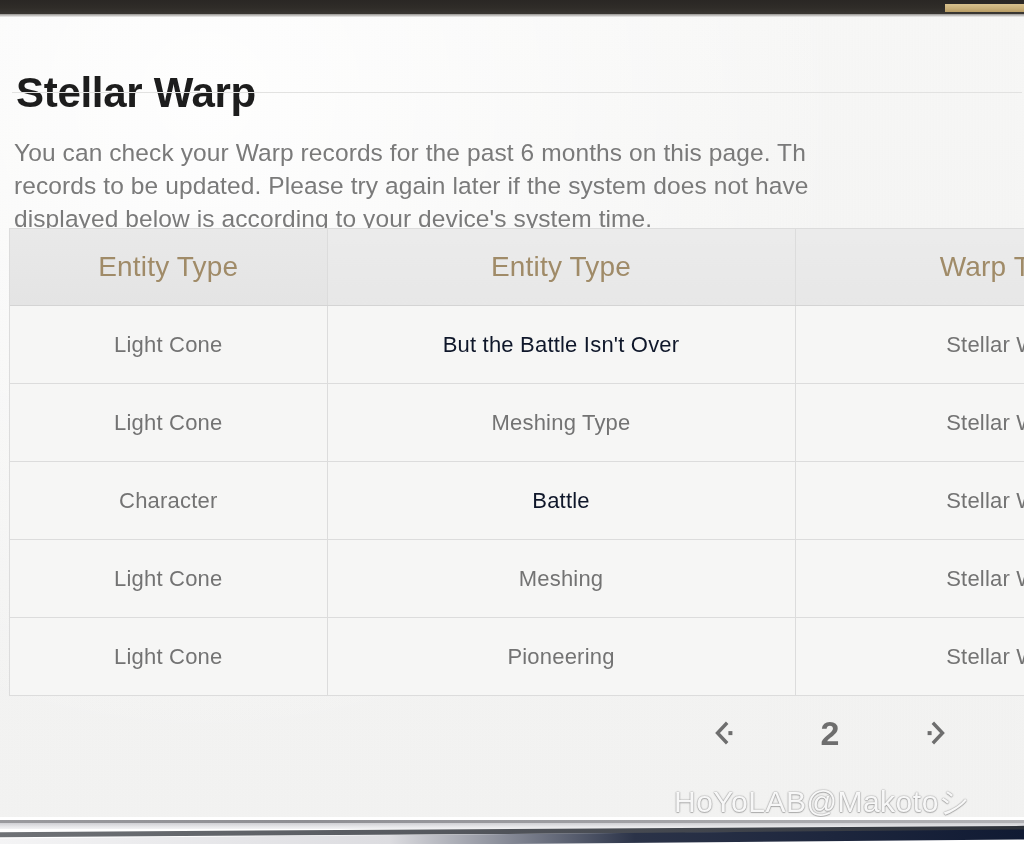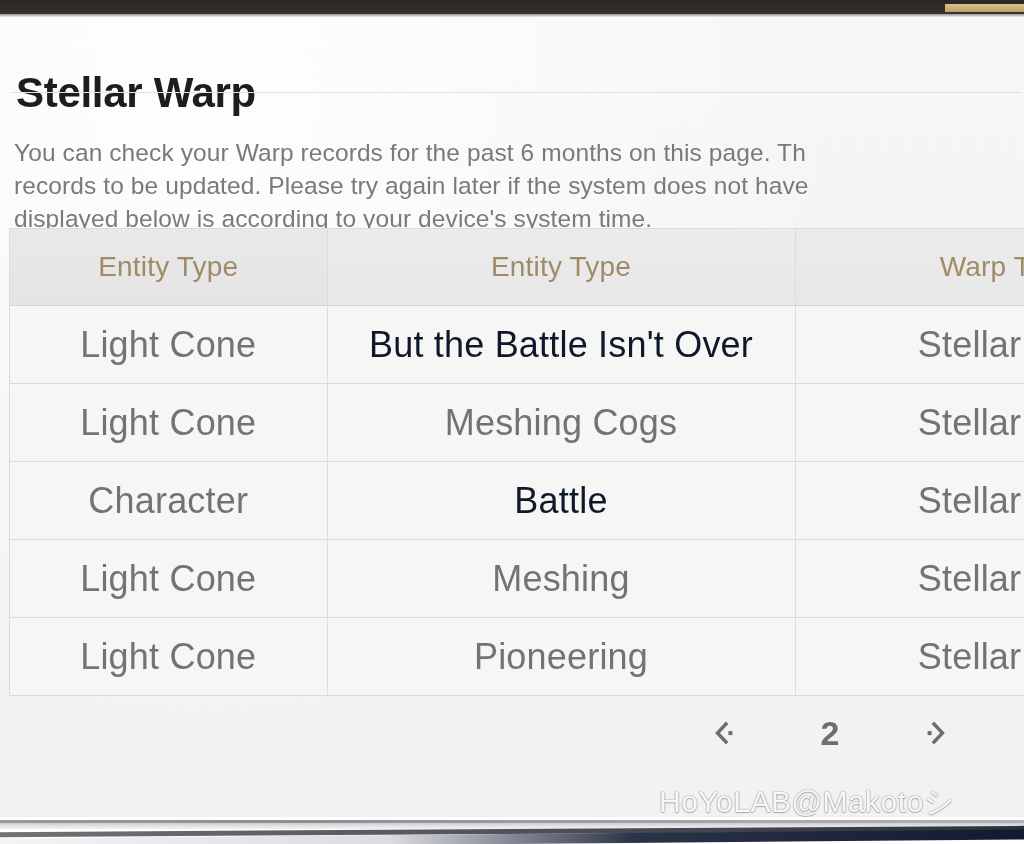--- a/index.html
+++ b/index.html
@@ -131,21 +131,21 @@
     white-space: nowrap;
     margin-left: 38px;
   }
   table.warp-table th.first {
     background: linear-gradient(180deg, #e9e9e9 0%, #e4e4e4 100%);
   }
   table.warp-table th:last-child { border-right: none; }
 
   table.warp-table td {
     height: 75px;
-    font-size: 36px;
+    font-size: 22px;
     font-weight: 400;
     color: #737373;
     background: #f6f6f5;
     border-right: 1px solid #dcdcdc;
     border-bottom: 1px solid #dcdcdc;
     text-align: center;
     vertical-align: middle;
     letter-spacing: 0.2px;
     white-space: nowrap;
     overflow: hidden;
@@ -177,21 +177,21 @@
     font-weight: 700;
     color: #6e6e6e;
     line-height: 1;
     min-width: 40px;
     text-align: center;
   }
 
   
   .watermark {
     position: absolute;
-    left: 659px;
+    left: 674px;
     top: 765px;
     font-size: 30px;
     font-weight: 400;
     color: rgba(255,255,255,0.92);
     letter-spacing: 0.5px;
     white-space: nowrap;
     text-shadow:
        0 1px 1px rgba(120,120,120,0.55),
        1px 0 1px rgba(140,140,140,0.35),
       -1px 0 1px rgba(140,140,140,0.35),
@@ -258,21 +258,21 @@
         </tr>
       </thead>
       <tbody>
         <tr>
           <td>Light Cone</td>
           <td class="gold">But the Battle Isn't Over</td>
           <td>Stellar W</td>
         </tr>
         <tr>
           <td>Light Cone</td>
-          <td>Meshing Cogs</td>
+          <td>Meshing Type</td>
           <td>Stellar W</td>
         </tr>
         <tr>
           <td>Character</td>
           <td class="gold">Battle</td>
           <td>Stellar W</td>
         </tr>
         <tr>
           <td>Light Cone</td>
           <td>Meshing</td>

